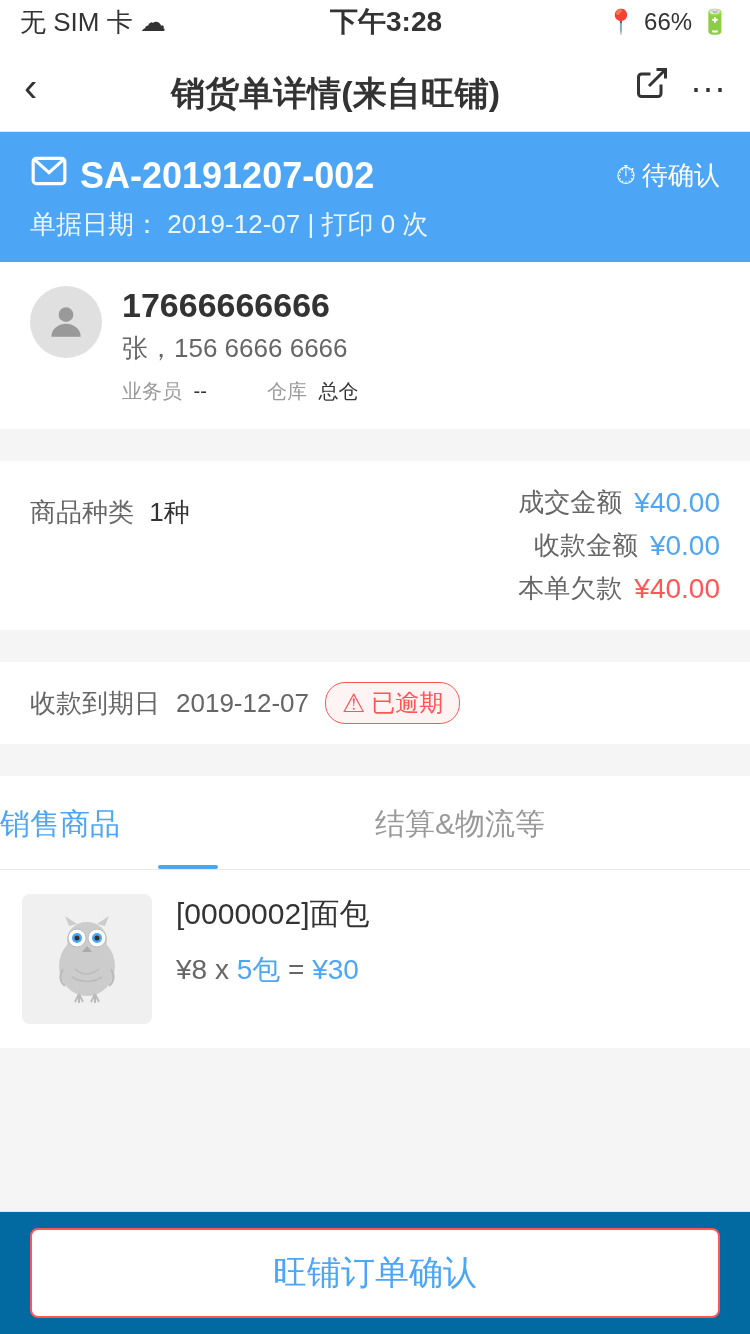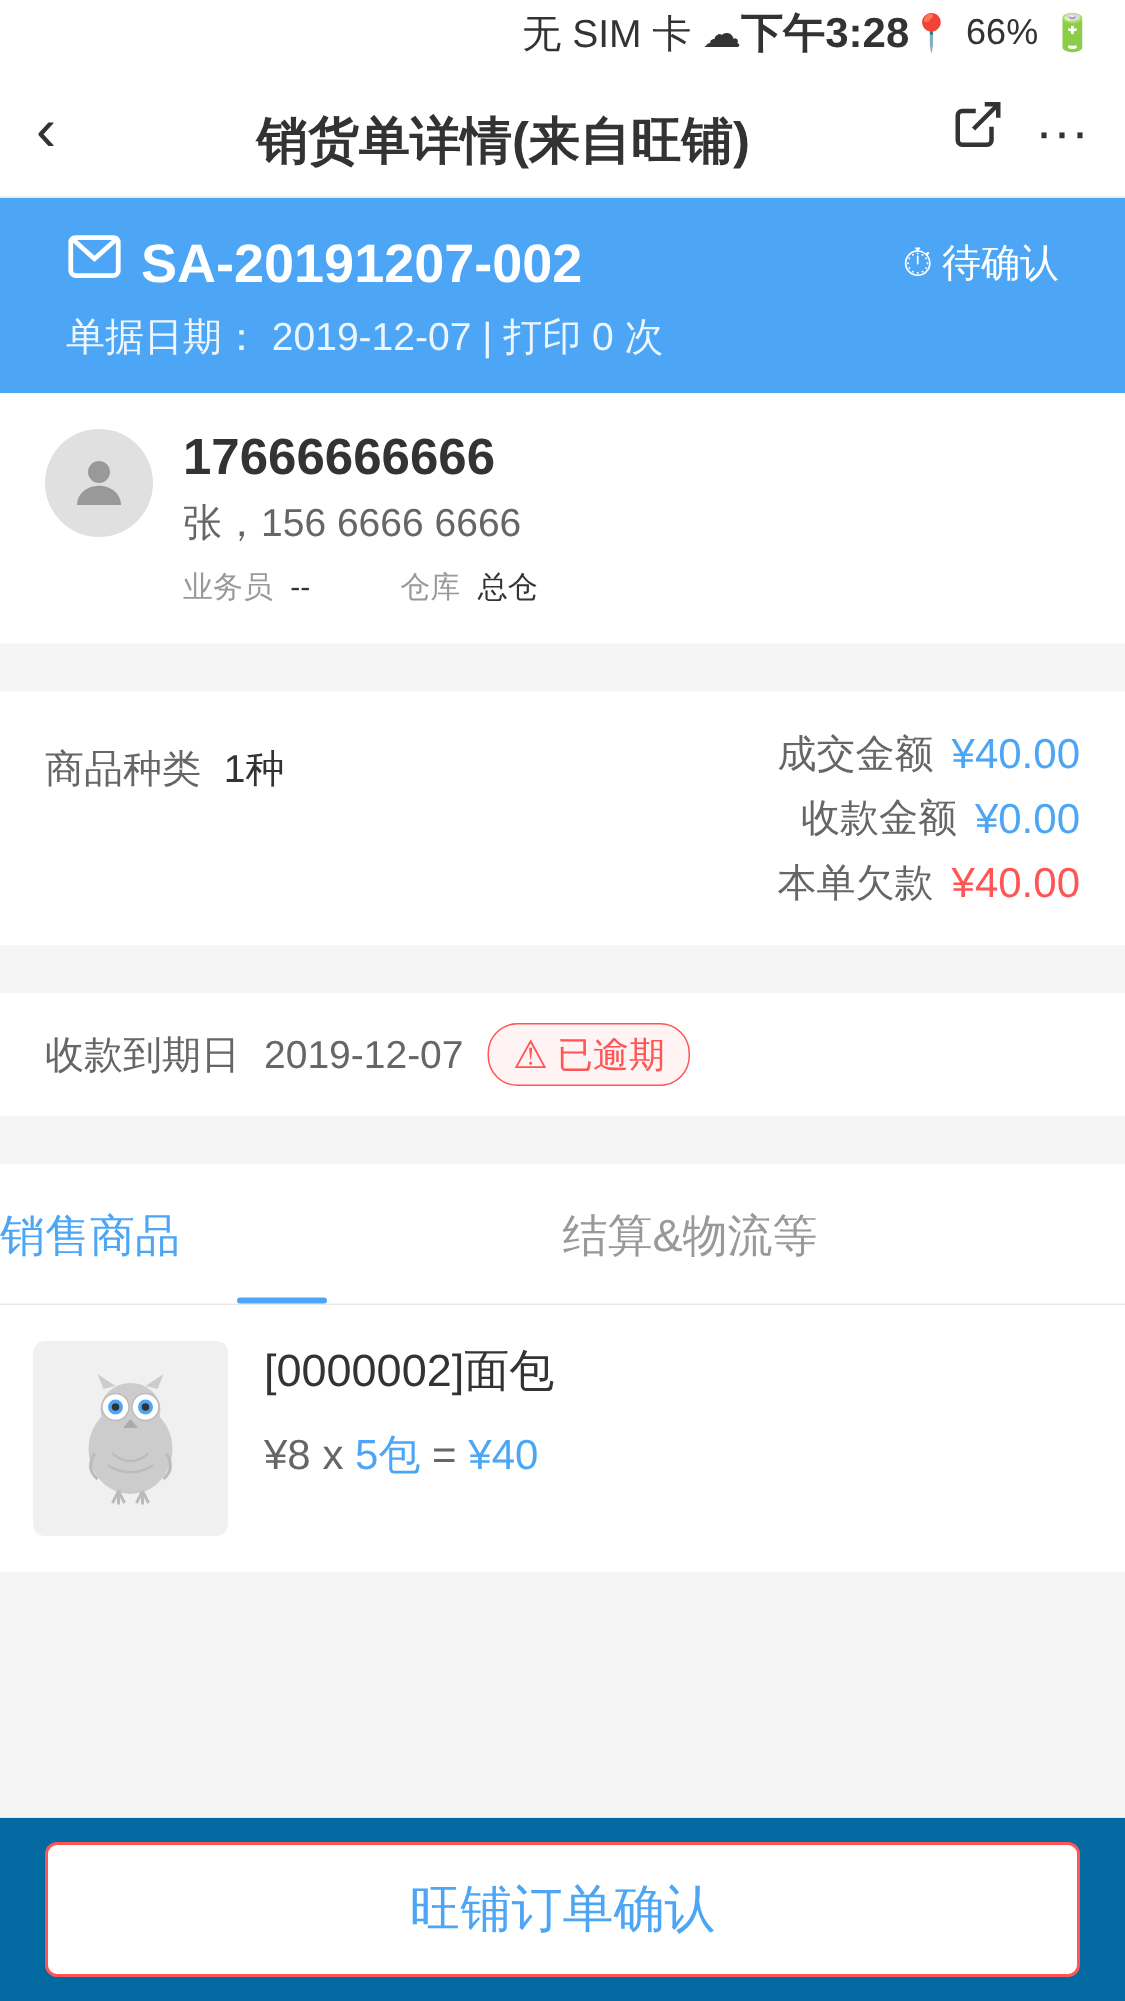--- a/index.html
+++ b/index.html
@@ -12,21 +12,21 @@
       color: #333;
     }
 
     
     .status-bar {
       width: 750px;
       height: 44px;
       background: #fff;
       display: flex;
       align-items: center;
-      justify-content: flex-end;
+      justify-content: space-between;
       padding: 0 20px;
       font-size: 26px;
     }
     .status-bar-left { display: flex; align-items: center; gap: 8px; }
     .status-bar-center { font-weight: 600; font-size: 28px; }
     .status-bar-right { display: flex; align-items: center; gap: 8px; font-size: 24px; }
 
     
     .nav-bar {
       width: 750px;
@@ -39,21 +39,21 @@
       border-bottom: 1px solid #e8e8e8;
     }
     .nav-back { font-size: 40px; color: #333; font-weight: 300; }
     .nav-title { font-size: 34px; font-weight: 600; color: #333; margin-top: 12px; }
     .nav-actions { display: flex; align-items: center; gap: 20px; }
     .nav-icon { font-size: 36px; color: #333; }
 
     
     .order-header {
       background: #4da6f5;
-      padding: 20px 44px;
+      padding: 20px 30px;
       margin-bottom: 0;
     }
     .order-header-top {
       display: flex;
       align-items: center;
       justify-content: space-between;
       margin-bottom: 8px;
     }
     .order-id {
       font-size: 36px;
@@ -435,21 +435,21 @@
       <text x="50" y="98" text-anchor="middle" font-size="10" fill="#aaa" font-family="sans-serif">管+</text>
     </svg>
   </div>
   <div class="product-info">
     <div class="product-name">[0000002]面包</div>
     <div class="product-price">
       <span>¥8</span>
       <span> x </span>
       <span class="price-qty">5包</span>
       <span> = </span>
-      <span class="price-total">¥40</span>
+      <span class="price-total">¥30</span>
     </div>
   </div>
 </div>
 
 <div style="height: 200px; background: #f5f5f5;"></div>
 
 <div class="bottom-bar">
   <button class="confirm-btn">旺铺订单确认</button>
 </div>
 

